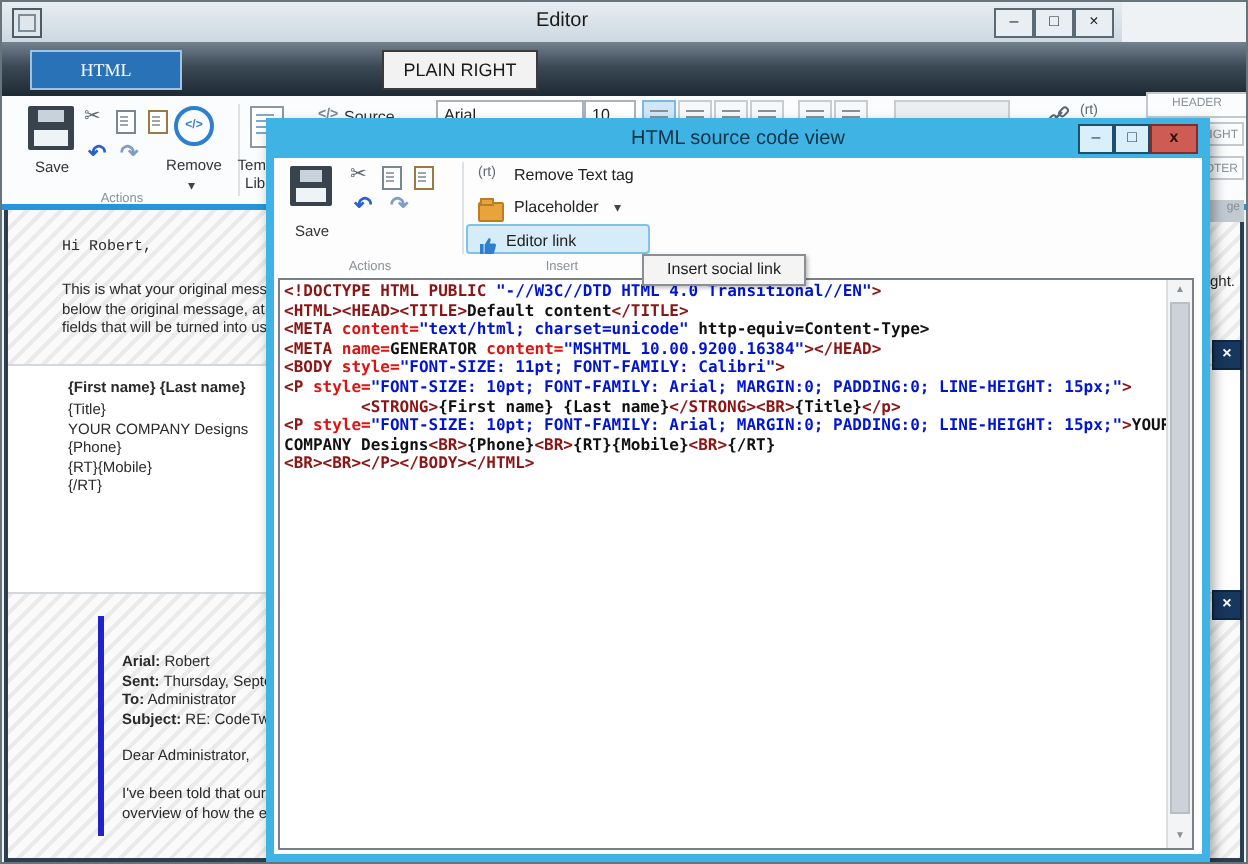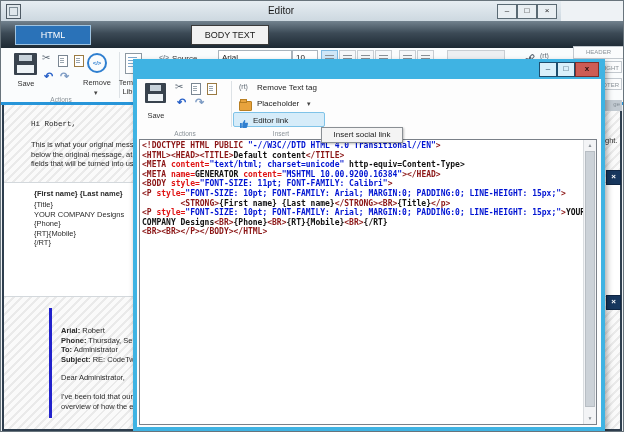--- a/index.html
+++ b/index.html
@@ -98,22 +98,22 @@
     <span class="abs appicon">
         <i></i>
       </span>
     <div class="abs ttext">Editor</div>
     <div class="abs winbtn" style="right:44px;">–</div>
     <div class="abs winbtn" style="right:24px;">□</div>
     <div class="abs winbtn" style="right:4px;">×</div>
   </div>
 
   <div class="abs tabband">
-    <div class="abs tab active" style="left:14px;width:74px;">HTML</div>
-    <div class="abs tab" style="left:190px;width:76px;">BODY TEXT</div>
+    <div class="abs tab active" style="left:14px;width:74px;font-family:Liberation Serif, serif;">HTML</div>
+    <div class="abs tab" style="left:190px;width:76px;">PLAIN RIGHT</div>
   </div>
 
   <div class="abs ribbon">
 
     <div class="abs" style="left:12px;top:5px;width:26px;height:36px;">
       <span class="abs floppy" style="left:1px;top:0;width:23px;height:22px;">
           <i class="s1"></i>
           <i class="s2"></i>
         </span>
       <div class="abs btnlabel" style="left:0;top:26px;width:26px;">Save</div>
@@ -200,34 +200,35 @@
 
     <div class="abs bodytext bold" style="left:30px;top:84px;">{First name} {Last name}</div>
     <div class="abs bodytext" style="left:30px;top:95px;">{Title}</div>
     <div class="abs bodytext" style="left:30px;top:104.5px;">YOUR COMPANY Designs</div>
     <div class="abs bodytext" style="left:30px;top:114px;">{Phone}</div>
     <div class="abs bodytext" style="left:30px;top:123.5px;">{RT}{Mobile}</div>
     <div class="abs bodytext" style="left:30px;top:133px;">{/RT}</div>
 
     <div class="abs quotebar" style="left:45px;top:203px;height:110px;"></div>
     <div class="abs bodytext" style="left:57px;top:221px;"><span class="bold">Arial:</span><span> Robert</span></div>
-    <div class="abs bodytext" style="left:57px;top:230.5px;"><span class="bold">Phone:</span><span> Thursday, September</span></div>
+    <div class="abs bodytext" style="left:57px;top:230.5px;"><span class="bold">Sent:</span><span> Thursday, September</span></div>
     <div class="abs bodytext" style="left:57px;top:240px;"><span class="bold">To:</span><span> Administrator</span></div>
     <div class="abs bodytext" style="left:57px;top:249.5px;"><span class="bold">Subject:</span><span> RE: CodeTwo Excl</span></div>
     <div class="abs bodytext" style="left:57px;top:268px;">Dear Administrator,</div>
     <div class="abs bodytext" style="left:57px;top:287px;">I've been told that our Market</div>
     <div class="abs bodytext" style="left:57px;top:296.5px;">overview of how the editor wo</div>
 
     <div class="abs xbtn" style="left:602px;top:65px;">×</div>
     <div class="abs xbtn" style="left:602px;top:190px;">×</div>
   </div>
   <div class="abs cornerlabel" style="left:597px;top:99px;width:20px;height:9px;z-index:2;">ge</div>
 
   <div class="abs dlg">
     <div class="abs dlg-title">
+      <div class="abs dtext">HTML source code view</div>
       <div class="abs dwinbtn" style="right:44px;">–</div>
       <div class="abs dwinbtn" style="right:26px;">□</div>
       <div class="abs dwinbtn close" style="right:2px;">x</div>
     </div>
 
     <div class="abs dtoolbar">
 
       <div class="abs" style="left:6px;top:4px;width:26px;height:44px;">
         <span class="abs floppy" style="left:2px;top:0;width:21px;height:20px;">
             <i class="s1"></i>

